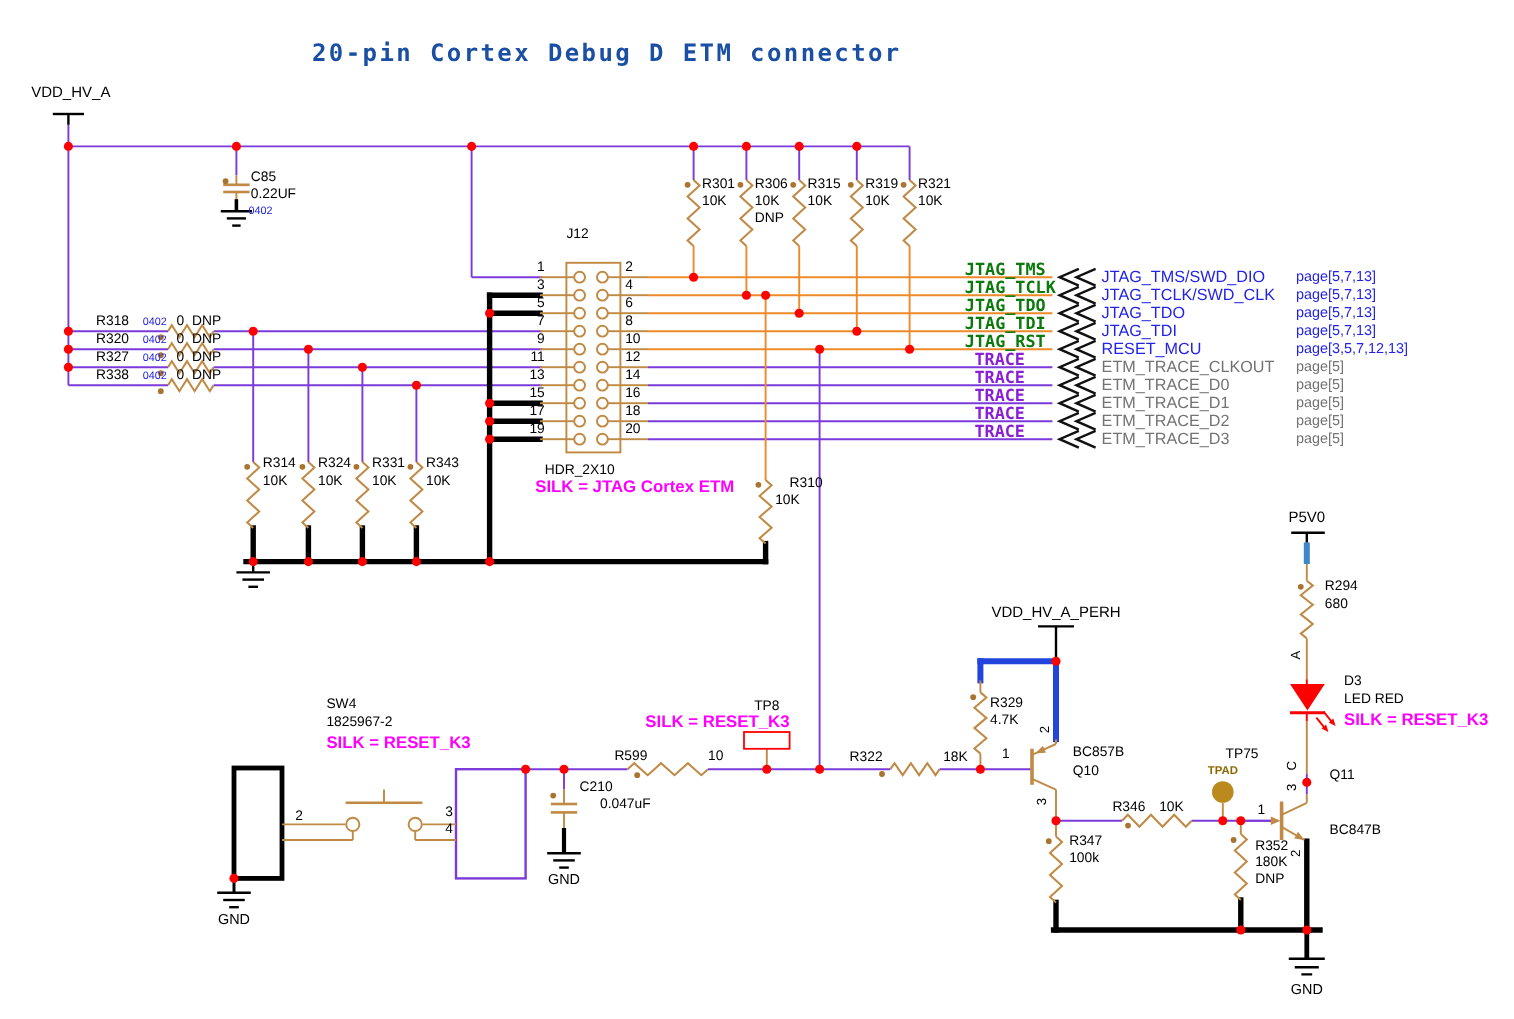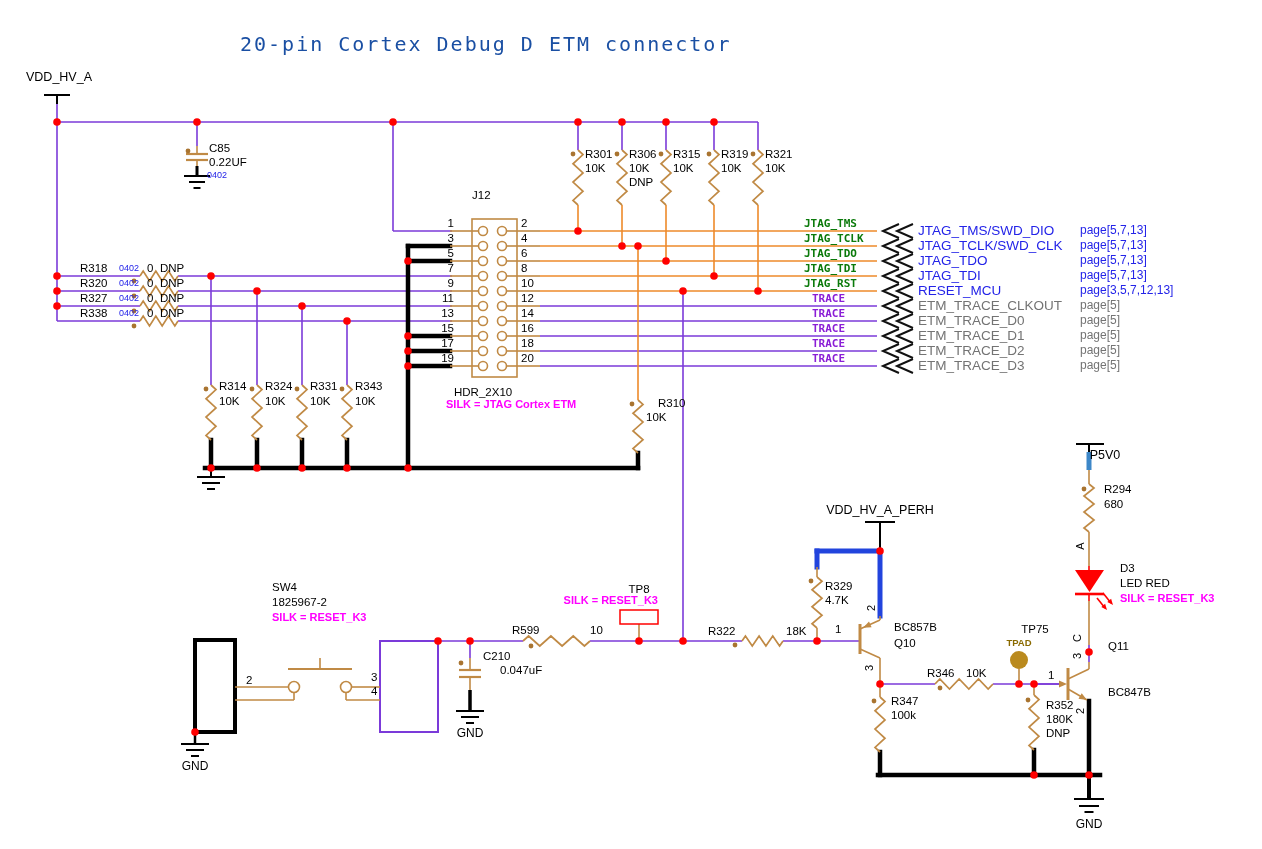--- a/index.html
+++ b/index.html
@@ -1,28 +1,28 @@
 <!DOCTYPE html>
 <html><head>
 <meta charset="utf-8">
 <style>
   html,body{margin:0;padding:0;background:#fff;}
   #canvas{position:relative;width:1262px;height:849px;background:#ffffff;overflow:hidden;
           font-family:"Liberation Sans",sans-serif;}
   svg{position:absolute;left:0;top:0;}
   .t{position:absolute;white-space:nowrap;font-family:"Liberation Sans",sans-serif;
      font-size:11.5px;color:#000;line-height:1.1;}
-  .title{font-family:"DejaVu Sans Mono","Liberation Mono",monospace;font-weight:normal;
-         font-size:20px;letter-spacing:2px;color:#1a4fa3;}
-  .mono{font-family:"DejaVu Sans Mono","Liberation Mono",monospace;font-weight:bold;font-size:11px;}
+  .title{font-family:"DejaVu Sans Mono","Liberation Mono",monospace;font-weight:bold;
+         font-size:20px;letter-spacing:2px;color:#1a4fa3;margin-left:20px;}
+  .mono{font-family:"DejaVu Sans Mono","Liberation Mono",monospace;font-weight:bold;font-size:14px;}
   .green{color:#0b7a0b;}
   .tracec{color:#8b1fd6;}
   .blue{color:#2323e8;}
   .redt{color:#737373;}
-  .mag{color:#ff00ff;font-weight:bold;font-size:11px;}
+  .mag{color:#ff00ff;font-weight:bold;font-size:14px;}
   .net{font-size:13.5px;}
   .pg{font-size:12px;}
   .sm{font-size:9px;}
   .pwr{font-size:12.5px;}
   .pin{font-size:11.5px;}
   .ctr{text-align:center;}
   .rt{text-align:right;}
   .rot{transform:rotate(-90deg);transform-origin:center;width:14px;height:14px;text-align:center;font-size:11px;}
   .gold{color:#8a6a00;font-weight:bold;font-size:9.5px;}
 </style>
@@ -390,21 +390,21 @@
         <circle cx="461" cy="663" r="2.4"></circle>
         <circle cx="1084" cy="489" r="2.4"></circle>
         <circle cx="940" cy="688" r="2.4"></circle>
       </g>
 </svg>
 
 <div class="t title" style="left:240px;top:33px;">20-pin Cortex Debug D ETM connector</div>
 
 <div class="t pwr" style="left:26px;top:71px;">VDD_HV_A</div>
 <div class="t pwr ctr" style="left:795px;top:504px;width:170px;">VDD_HV_A_PERH</div>
-<div class="t pwr ctr" style="left:1069px;top:449px;width:40px;margin-left:16px;">P5V0</div>
+<div class="t pwr ctr" style="left:1069px;top:425px;width:40px;">P5V0</div>
 
 <div class="t" style="left:209px;top:142px;">C85</div>
 <div class="t" style="left:209px;top:156px;">0.22UF</div>
 <div class="t sm blue" style="left:207px;top:171px;">0402</div>
 
 <div class="t" style="left:80px;top:262px;">R318</div>
 <div class="t sm blue" style="left:119px;top:264px;">0402</div>
 <div class="t" style="left:147px;top:262px;">0</div>
 <div class="t" style="left:160px;top:262px;">DNP</div>
 <div class="t" style="left:80px;top:277px;">R320</div>

